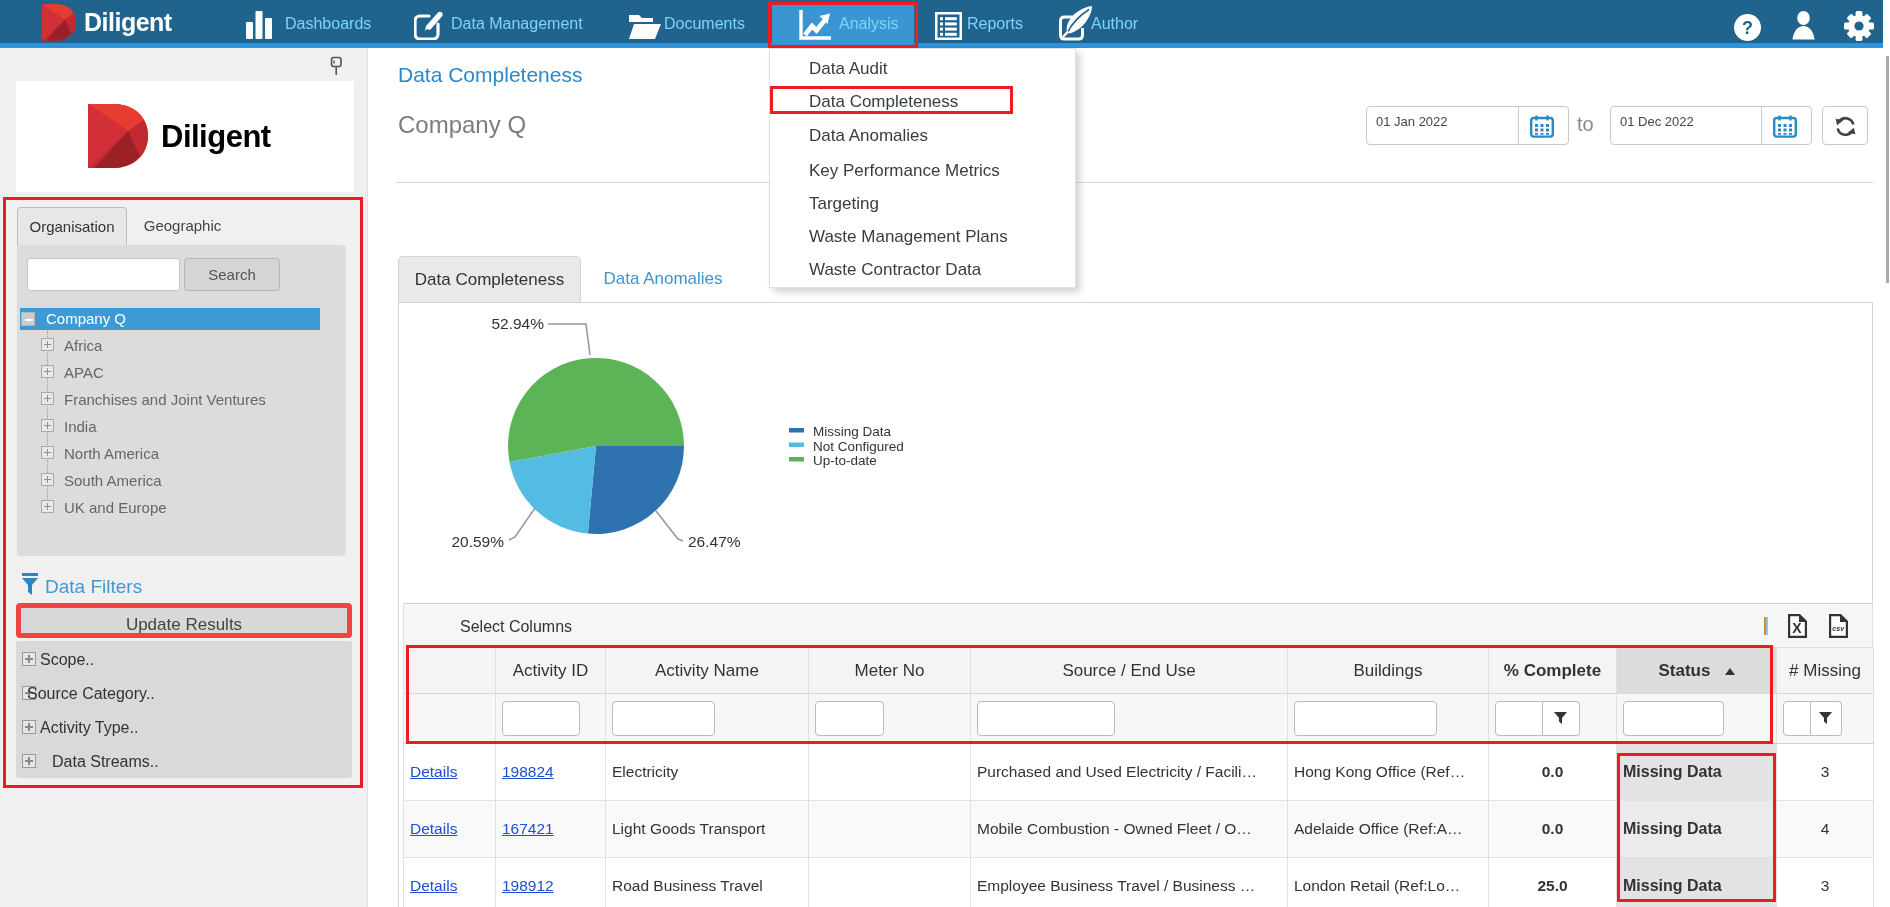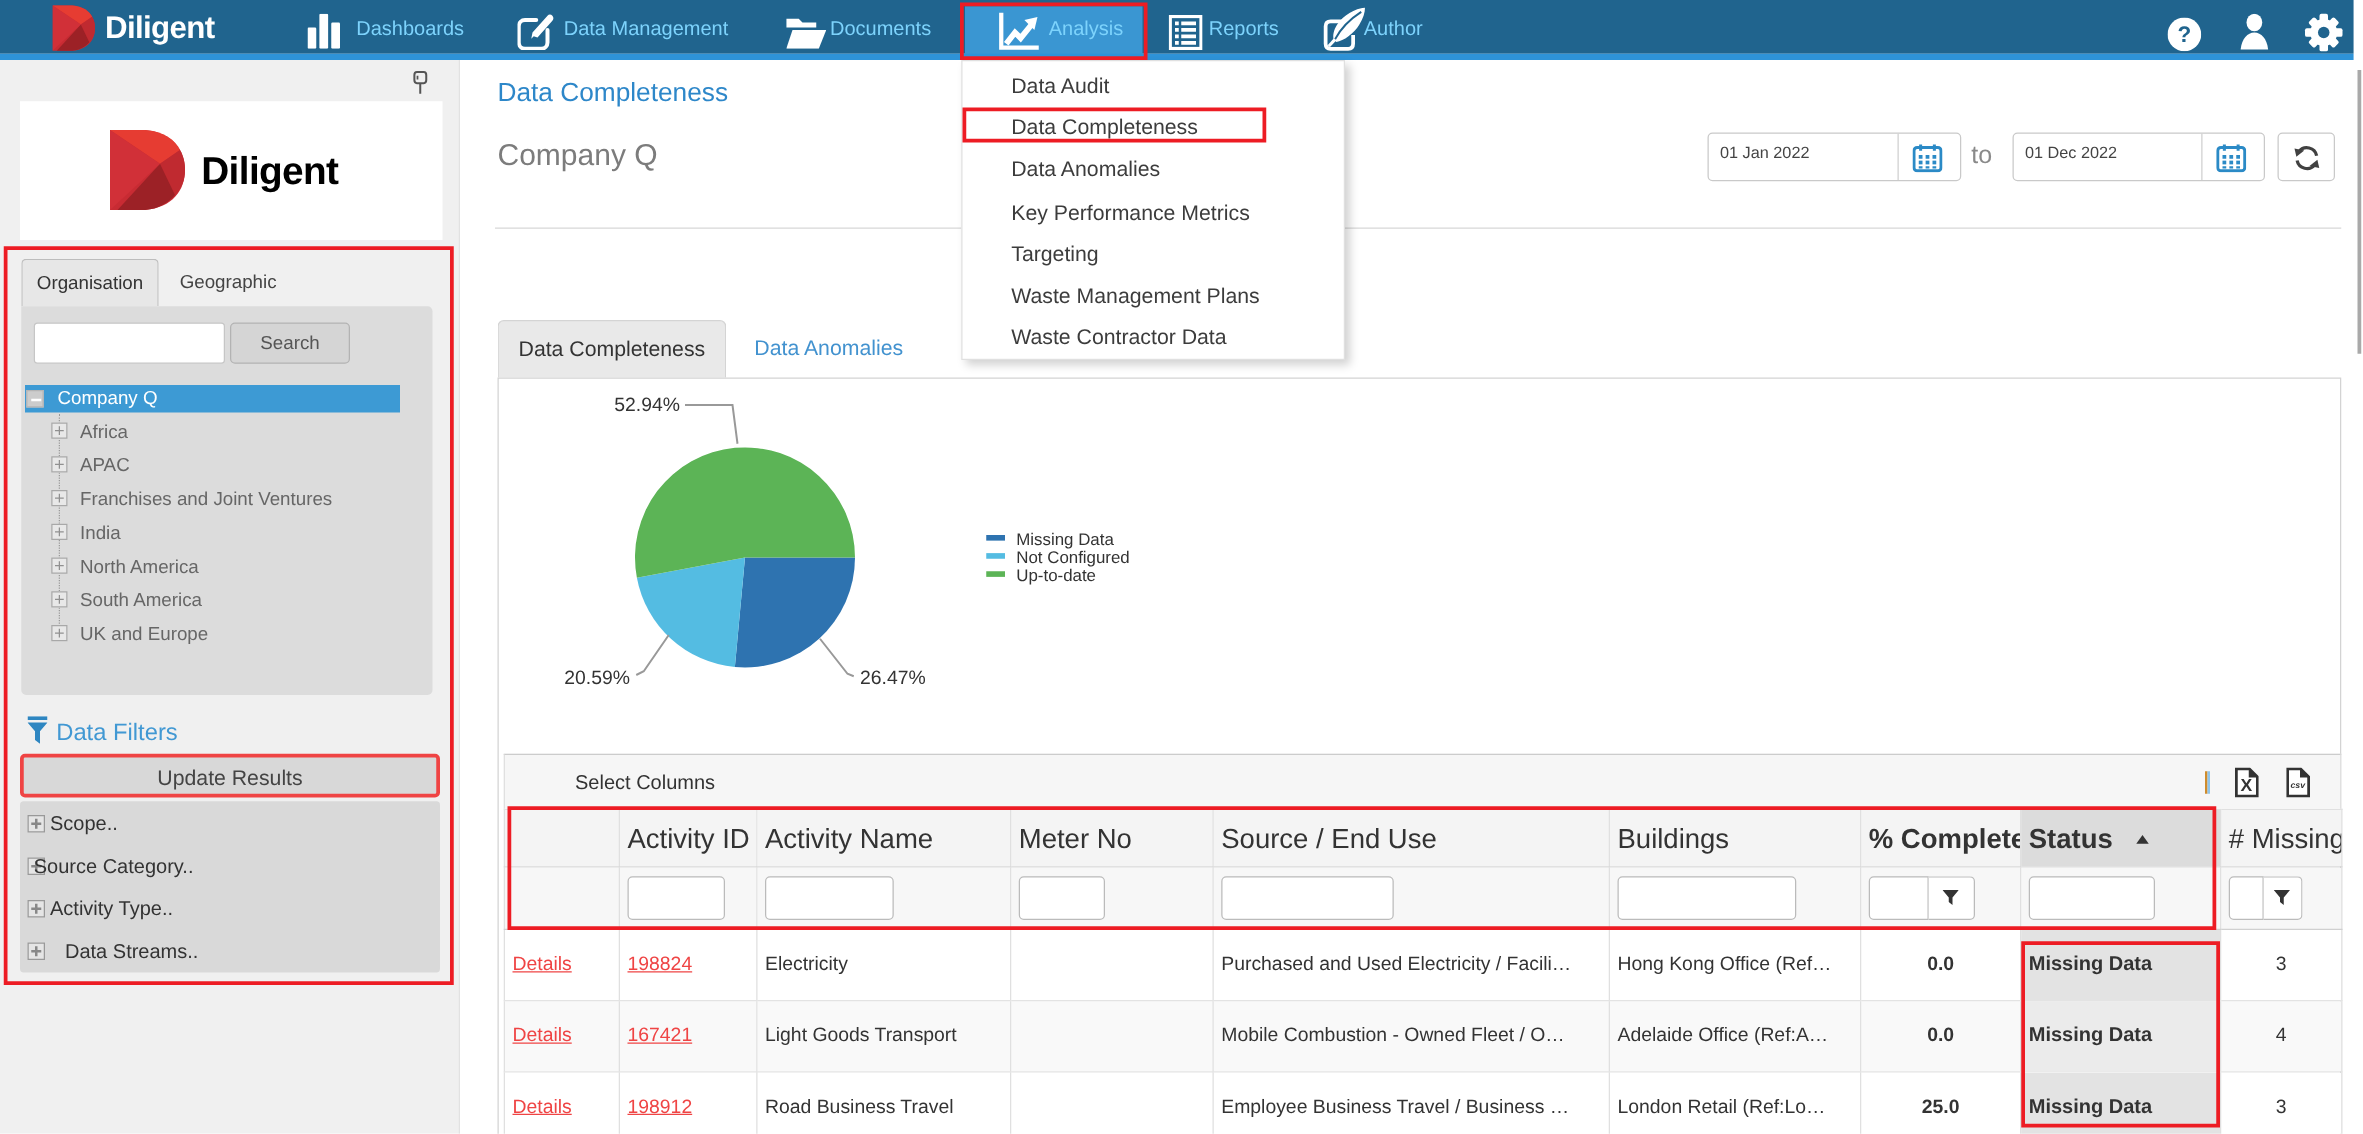--- a/index.html
+++ b/index.html
@@ -25,21 +25,21 @@
   #treepanel { position:absolute; left:17px; top:197px; width:329px; height:311px; background:#dcdcdc; border-radius:0 4px 4px 4px; }
   #searchbox { position:absolute; left:10px; top:13px; width:153px; height:33px; background:#fff; border:1px solid #c6c6c6; border-radius:3px; }
   #searchbtn { position:absolute; left:167px; top:13px; width:96px; height:33px; background:#d5d5d5; border:1px solid #b3b3b3; border-radius:4px;
     font-size:15px; color:#555; text-align:center; line-height:31px; }
   #seltree { position:absolute; left:3px; top:63px; width:300px; height:22px; background:#3d9ad4; }
   .treerow { position:absolute; font-size:15px; color:#666; white-space:nowrap; }
   .plusbox { position:absolute; width:13px; height:13px; background:#e8e8e8; border:1px solid #a8a8a8; }
   .plusbox:before { content:""; position:absolute; left:2px; top:5px; width:7px; height:1px; background:#909090; }
   .plusbox:after  { content:""; position:absolute; left:5px; top:2px; width:1px; height:7px; background:#909090; }
   
-  #updatebtn { position:absolute; left:16px; top:555px; width:336px; height:35px; background:#d8d8d8; border:3px solid #ef4444; border-radius:4px;
+  #updatebtn { position:absolute; left:16px; top:555px; width:336px; height:35px; background:#d8d8d8; border:5px solid #ef4444; border-radius:4px;
     font-size:17px; color:#444; text-align:center; line-height:33px; }
   #filterpanel { position:absolute; left:16px; top:593px; width:336px; height:137px; background:#d9d9d9; border-radius:3px; }
   .fitem { position:absolute; left:6px; font-size:16px; color:#333; }
   .fplus { position:absolute; width:14px; height:14px; background:#e5e5e5; border:1px solid #999; }
   .fplus:before { content:""; position:absolute; left:2px; top:5px; width:8px; height:2px; background:#888; }
   .fplus:after  { content:""; position:absolute; left:5px; top:2px; width:2px; height:8px; background:#888; }
   
   #main { position:absolute; left:368px; top:48px; width:1515px; height:859px; background:#fff; }
   h1.pagetitle { position:absolute; left:30px; top:15px; font-size:21px; font-weight:400; color:#2d87c9; }
   h2.company { position:absolute; left:30px; top:63px; font-size:24px; font-weight:400; color:#7c7c7c; }
@@ -51,28 +51,28 @@
   #tab-active { position:absolute; left:30px; top:208px; width:183px; height:47px; background:#e9e9e9; border:1px solid #d4d4d4; border-bottom:none;
     border-radius:5px 5px 0 0; font-size:17px; color:#333; text-align:center; line-height:46px; }
   #tab-inactive { position:absolute; left:220px; top:208px; width:150px; height:47px; font-size:17px; color:#4292cf; text-align:center; line-height:46px; }
   #panel { position:absolute; left:30px; top:254px; width:1475px; height:615px; background:#fff; border:1px solid #d3d3d3; }
   
   #grid { position:absolute; left:403px; top:603px; width:1470px; z-index:5; }
   #toolbar { position:relative; height:44px; background:#f6f6f6; border-top:1px solid #cccccc; border-left:1px solid #e0e0e0; border-right:1px solid #e0e0e0; }
   table.grid { border-collapse:collapse; table-layout:fixed; width:1470px; font-size:15.5px; color:#333; }
   table.grid td, table.grid th { border-left:1px solid #e0e0e0; border-right:1px solid #e0e0e0; overflow:hidden; white-space:nowrap; padding:0 6px; }
   tr.hdr { height:46px; background:#f4f4f4; }
-  tr.hdr th { font-size:22px; font-weight:400; text-align:left; border-bottom:1px solid #d8d8d8; border-top:1px solid #e0e0e0; }
+  tr.hdr th { font-size:17px; font-weight:400; text-align:center; border-bottom:1px solid #d8d8d8; border-top:1px solid #e0e0e0; }
   tr.flt { height:50px; background:#f7f7f7; }
   tr.flt td { border-bottom:1px solid #d0d0d0; }
   .finput { display:inline-block; background:#fff; border:1px solid #bbb; border-radius:4px; height:35px; vertical-align:middle; }
   tr.data { height:57px; background:#fff; }
   tr.data td { border-bottom:1px solid #e3e3e3; }
   tr.data.alt { background:#f9f9f9; }
-  a.lnk { color:#ef4444; text-decoration:underline; }
+  a.lnk { color:#1d4ed8; text-decoration:underline; }
   td.statuscell { background:#e3e3e3; font-weight:bold; font-size:16px; }
   tr.alt td.statuscell { background:#ebebeb; }
   
   #menu { position:absolute; left:769px; top:48px; width:307px; height:240px; background:#fff; border:1px solid #e0e0e0;
     box-shadow:4px 4px 7px rgba(0,0,0,0.18); z-index:150; }
   .mitem { position:absolute; left:39px; font-size:17px; color:#3c3c3c; white-space:nowrap; }
   
   #sbtrack { position:absolute; left:1883px; top:0; width:7px; height:907px; background:#ffffff; z-index:300; }
   #sbthumb { position:absolute; left:2.5px; top:56px; width:3.5px; height:227px; background:#a9a9a9; }
 </style>

